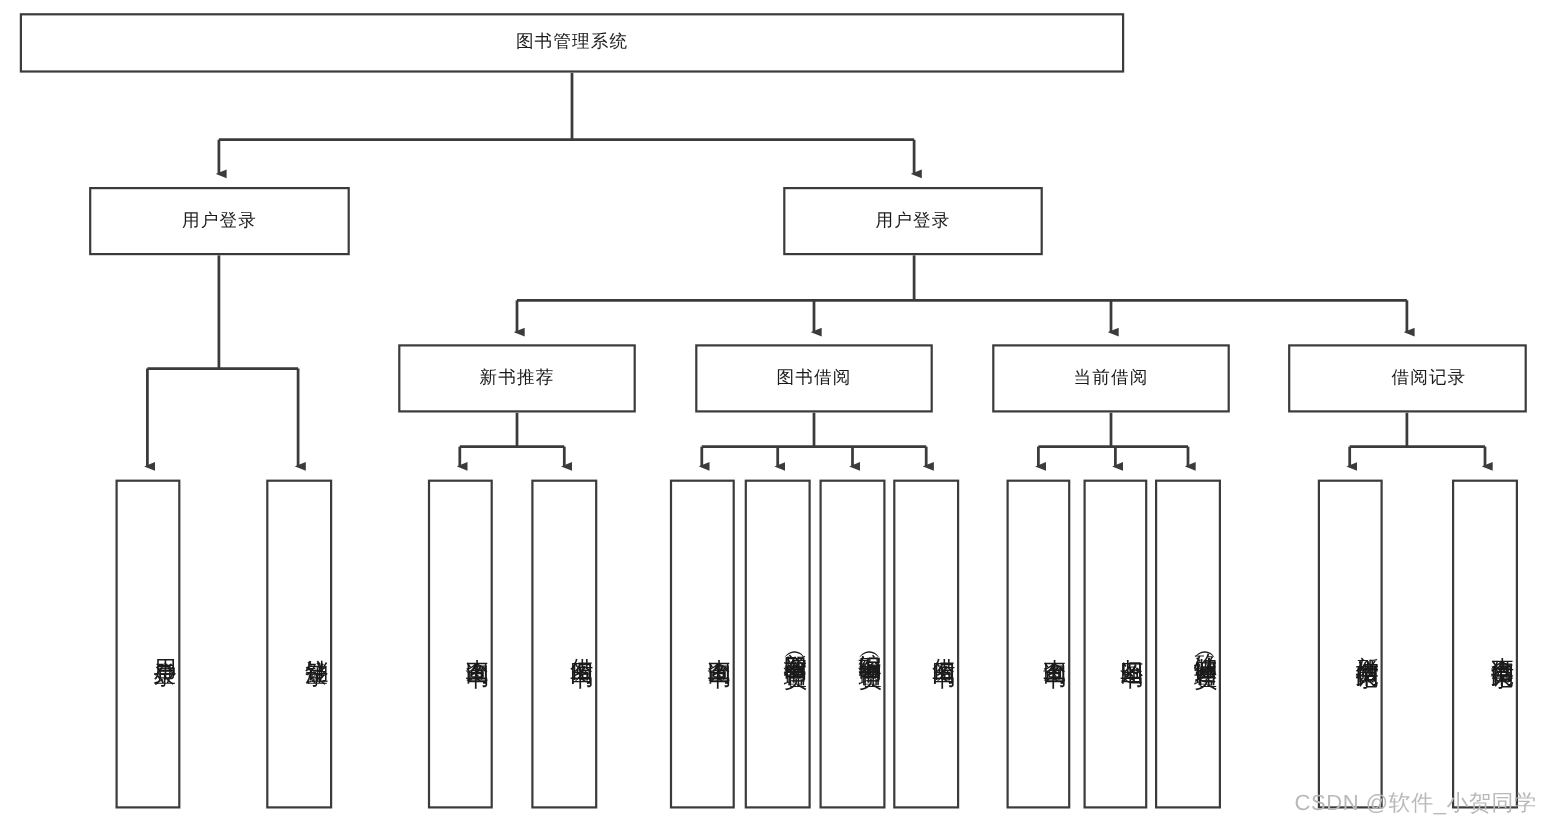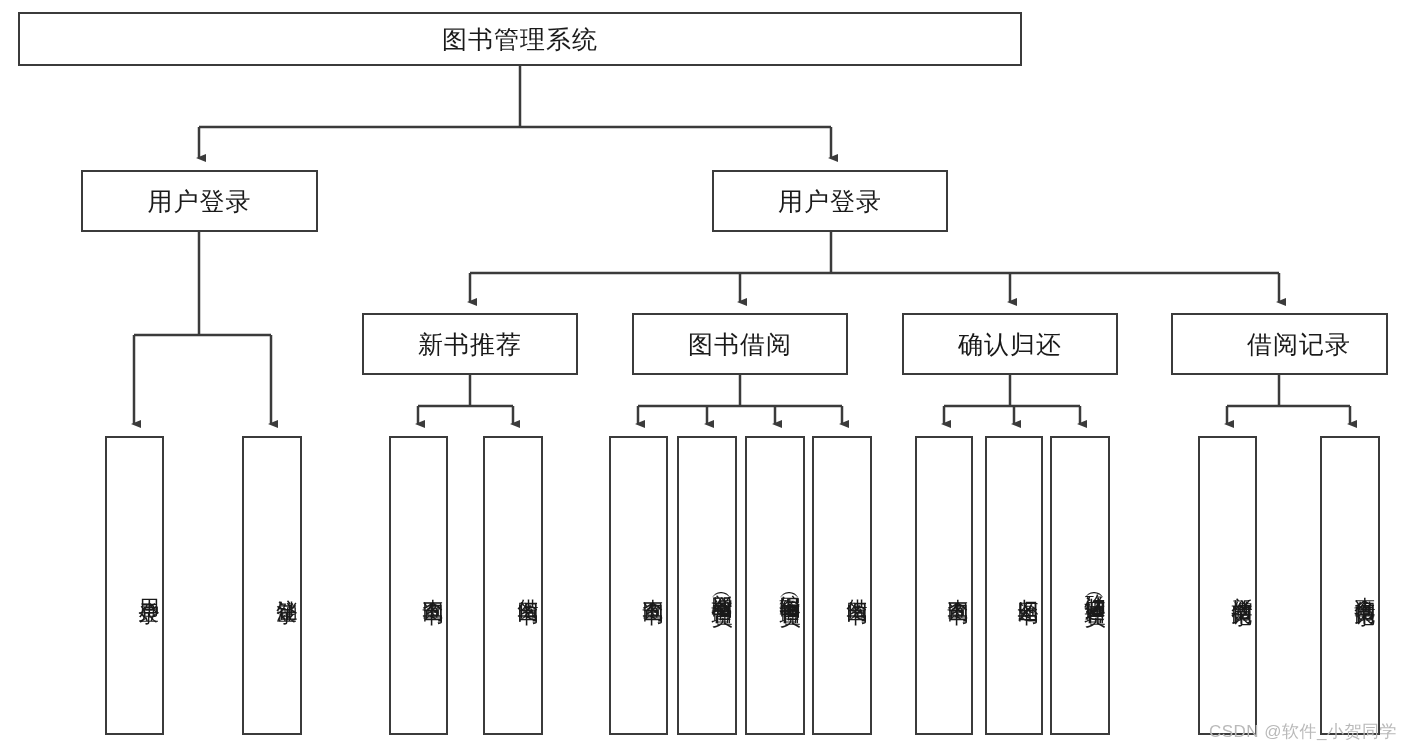--- a/index.html
+++ b/index.html
@@ -21,21 +21,21 @@
     position: absolute;
     box-sizing: border-box;
     border: 2px solid #3b3b3b;
     background: #ffffff;
     display: flex;
     align-items: center;
     justify-content: center;
     color: #1a1a1a;
   }
   .node.horiz {
-    font-size: 25px;
+    font-size: 16px;
     letter-spacing: 1px;
     line-height: 1.2;
   }
   .node.vert {
     writing-mode: vertical-rl;
     text-orientation: upright;
     font-size: 21px;
     line-height: 1.25;
     letter-spacing: 2px;
     padding: 6px 0;
@@ -53,21 +53,21 @@
     left: 0;
     top: 0;
     width: 1405px;
     height: 747px;
     pointer-events: none;
   }
   .watermark {
     position: absolute;
     right: 8px;
     bottom: 4px;
-    font-size: 17px;
+    font-size: 20px;
     color: #b9b9b9;
     letter-spacing: 0.5px;
     white-space: nowrap;
   }
 </style>
 </head>
 <body>
 
 <div id="canvas">
 
@@ -132,21 +132,21 @@
     <span>用户登录</span>
   </div>
 
   <div class="node horiz" style="left:362px; top:313px; width:216px; height:62px;">
     <span>新书推荐</span>
   </div>
   <div class="node horiz" style="left:632px; top:313px; width:216px; height:62px;">
     <span>图书借阅</span>
   </div>
   <div class="node horiz" style="left:902px; top:313px; width:216px; height:62px;">
-    <span>确认归还</span>
+    <span>当前借阅</span>
   </div>
   <div class="node horiz" style="left:1171px; top:313px; width:217px; height:62px;padding-left:39px;">
     <span>借阅记录</span>
   </div>
 
   <div class="node vert" style="left:105px; top:436px; width:59px; height:299px;">
     <span class="vlabel">用户登录</span>
   </div>
   <div class="node vert" style="left:242px; top:436px; width:60px; height:299px;">
     <span class="vlabel">注销登录</span>

